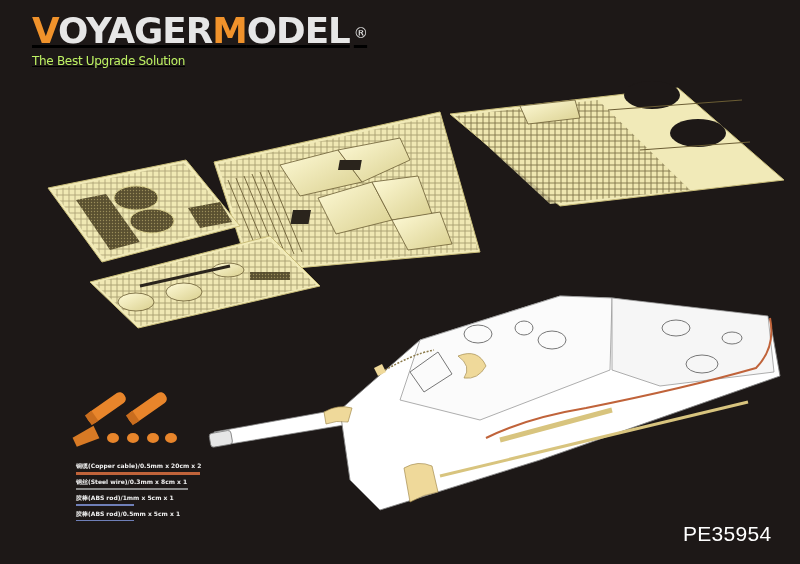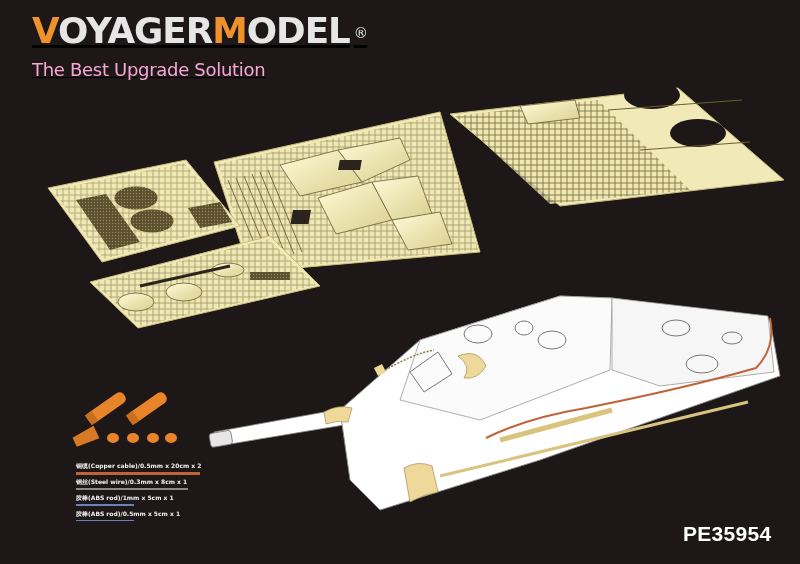--- a/index.html
+++ b/index.html
@@ -1,27 +1,27 @@
 <!DOCTYPE html>
 <html><head>
   <meta charset="utf-8">
   <style>
     html, body { margin: 0; padding: 0; }
     body { width: 800px; height: 564px; background: #1d1817; overflow: hidden; position: relative; font-family: "DejaVu Sans", sans-serif; }
     .brand { position: absolute; left: 32px; top: 12px; text-decoration: underline; }
     .logo { font-family: "DejaVu Sans", sans-serif; font-weight: bold; font-size: 35px; letter-spacing: -1px; line-height: 38px; white-space: nowrap; color: #e6e6e6; transform: scaleX(1.02); transform-origin: left; }
     .logo .accent { color: #f0922b; }
     .logo .reg { font-size: 14px; font-weight: normal; vertical-align: top; position: relative; top: 2px; margin-left: 4px; }
-    .tagline { font-family: "DejaVu Sans", sans-serif; font-size: 18px; color: #f9a8d4; margin-top: 10px; letter-spacing: -0.3px; line-height: 20px; }
+    .tagline { font-family: "DejaVu Sans", sans-serif; font-size: 12px; color: #bef264; margin-top: 1px; letter-spacing: -0.3px; line-height: 20px; }
     .art { position: absolute; left: 0; top: 0; width: 800px; height: 564px; }
     .legend { position: absolute; left: 76px; top: 462px; width: 120px; }
     .legend-row { position: relative; height: 16px; }
     .legend-text { font-family: "DejaVu Sans", sans-serif; font-size: 6px; font-weight: bold; color: #f0f0f0; white-space: nowrap; line-height: 8px; }
     .legend-line { position: absolute; left: 0; height: 2px; }
-    .code { position: absolute; left: 683px; top: 522px; font-family: "Liberation Sans", sans-serif; font-size: 21px; color: #ffffff; letter-spacing: 0.3px; font-weight: bold; }
+    .code { position: absolute; left: 683px; top: 522px; font-family: "Liberation Sans", sans-serif; font-size: 21px; color: #ffffff; letter-spacing: 0.3px; }
   </style>
 </head>
 <body>
 
 <svg class="art" viewBox="0 0 800 564" xmlns="http://www.w3.org/2000/svg">
   <defs>
     <pattern id="etch" width="6" height="6" patternUnits="userSpaceOnUse">
       <rect width="6" height="6" fill="#efe7b0"></rect>
       <path d="M0 3 H6 M3 0 V6" stroke="#6b5d34" stroke-width="0.9"></path>
     </pattern>

